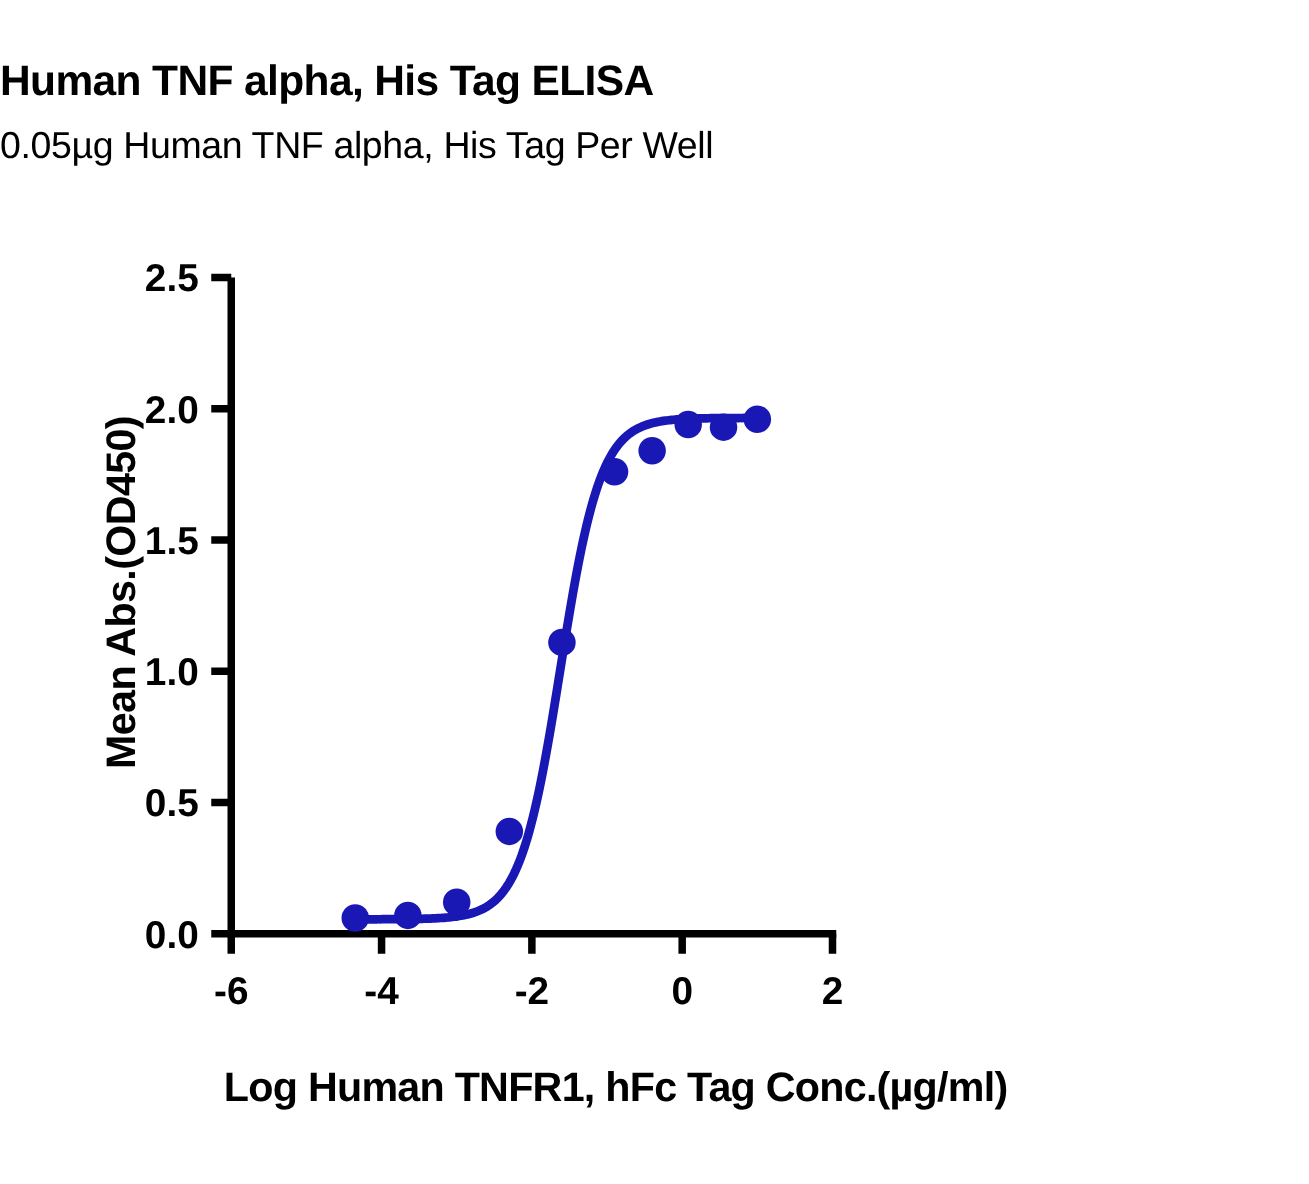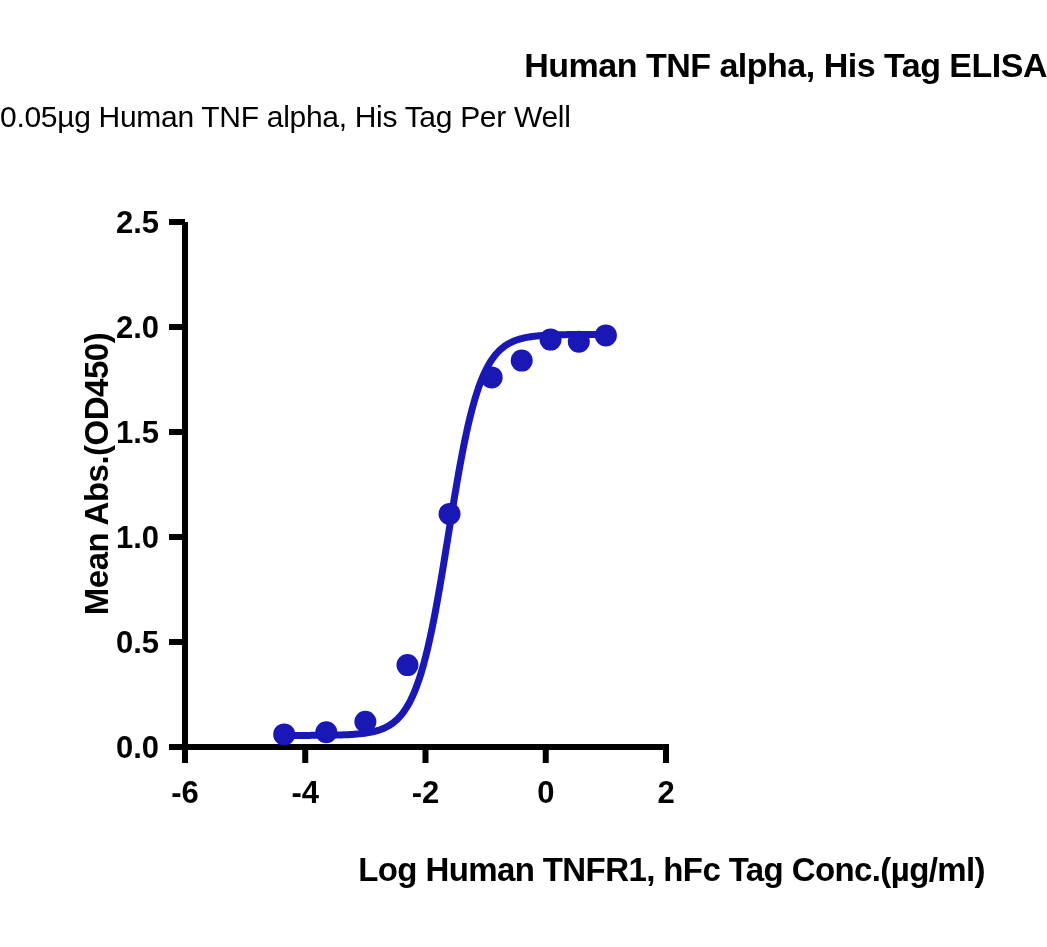--- a/index.html
+++ b/index.html
@@ -5,41 +5,41 @@
   html,body{margin:0;padding:0;}
   body{
     width:1047px;height:947px;
     background:#ffffff;
     font-family:"Liberation Sans", sans-serif;
     overflow:hidden;
     position:relative;
   }
   #stage{position:absolute;left:0;top:0;width:1047px;height:947px;}
   .ttl{
-    position:absolute;left:0;width:1047px;text-align:right;
+    position:absolute;left:0;width:1047px;text-align:left;
     color:#000;font-weight:bold;letter-spacing:-0.5px;
   }
   #chart-title{top:46px;font-size:34px;}
   #chart-subtitle{
     position:absolute;left:0;width:1047px;text-align:left;
     top:100px;font-size:30px;color:#000;font-weight:normal;letter-spacing:-0.3px;
   }
   #y-axis-title{
     position:absolute;
     left:-118px;top:455px;
     width:430px;
     transform:rotate(-90deg);
     transform-origin:center center;
     text-align:center;
     font-size:33px;font-weight:bold;color:#000;
     letter-spacing:-0.5px;
     white-space:nowrap;
   }
   #x-axis-title{
-    position:absolute;left:0;top:851px;width:985px;text-align:right;
+    position:absolute;left:0;top:851px;width:985px;text-align:center;
     font-size:33px;font-weight:bold;color:#000;letter-spacing:-0.6px;
   }
   svg#plot{position:absolute;left:0;top:0;}
   .ticklabel{font-family:"Liberation Sans",sans-serif;font-size:31px;font-weight:bold;fill:#000;}
 </style>
 </head>
 <body>
 
 <div id="stage">
 

